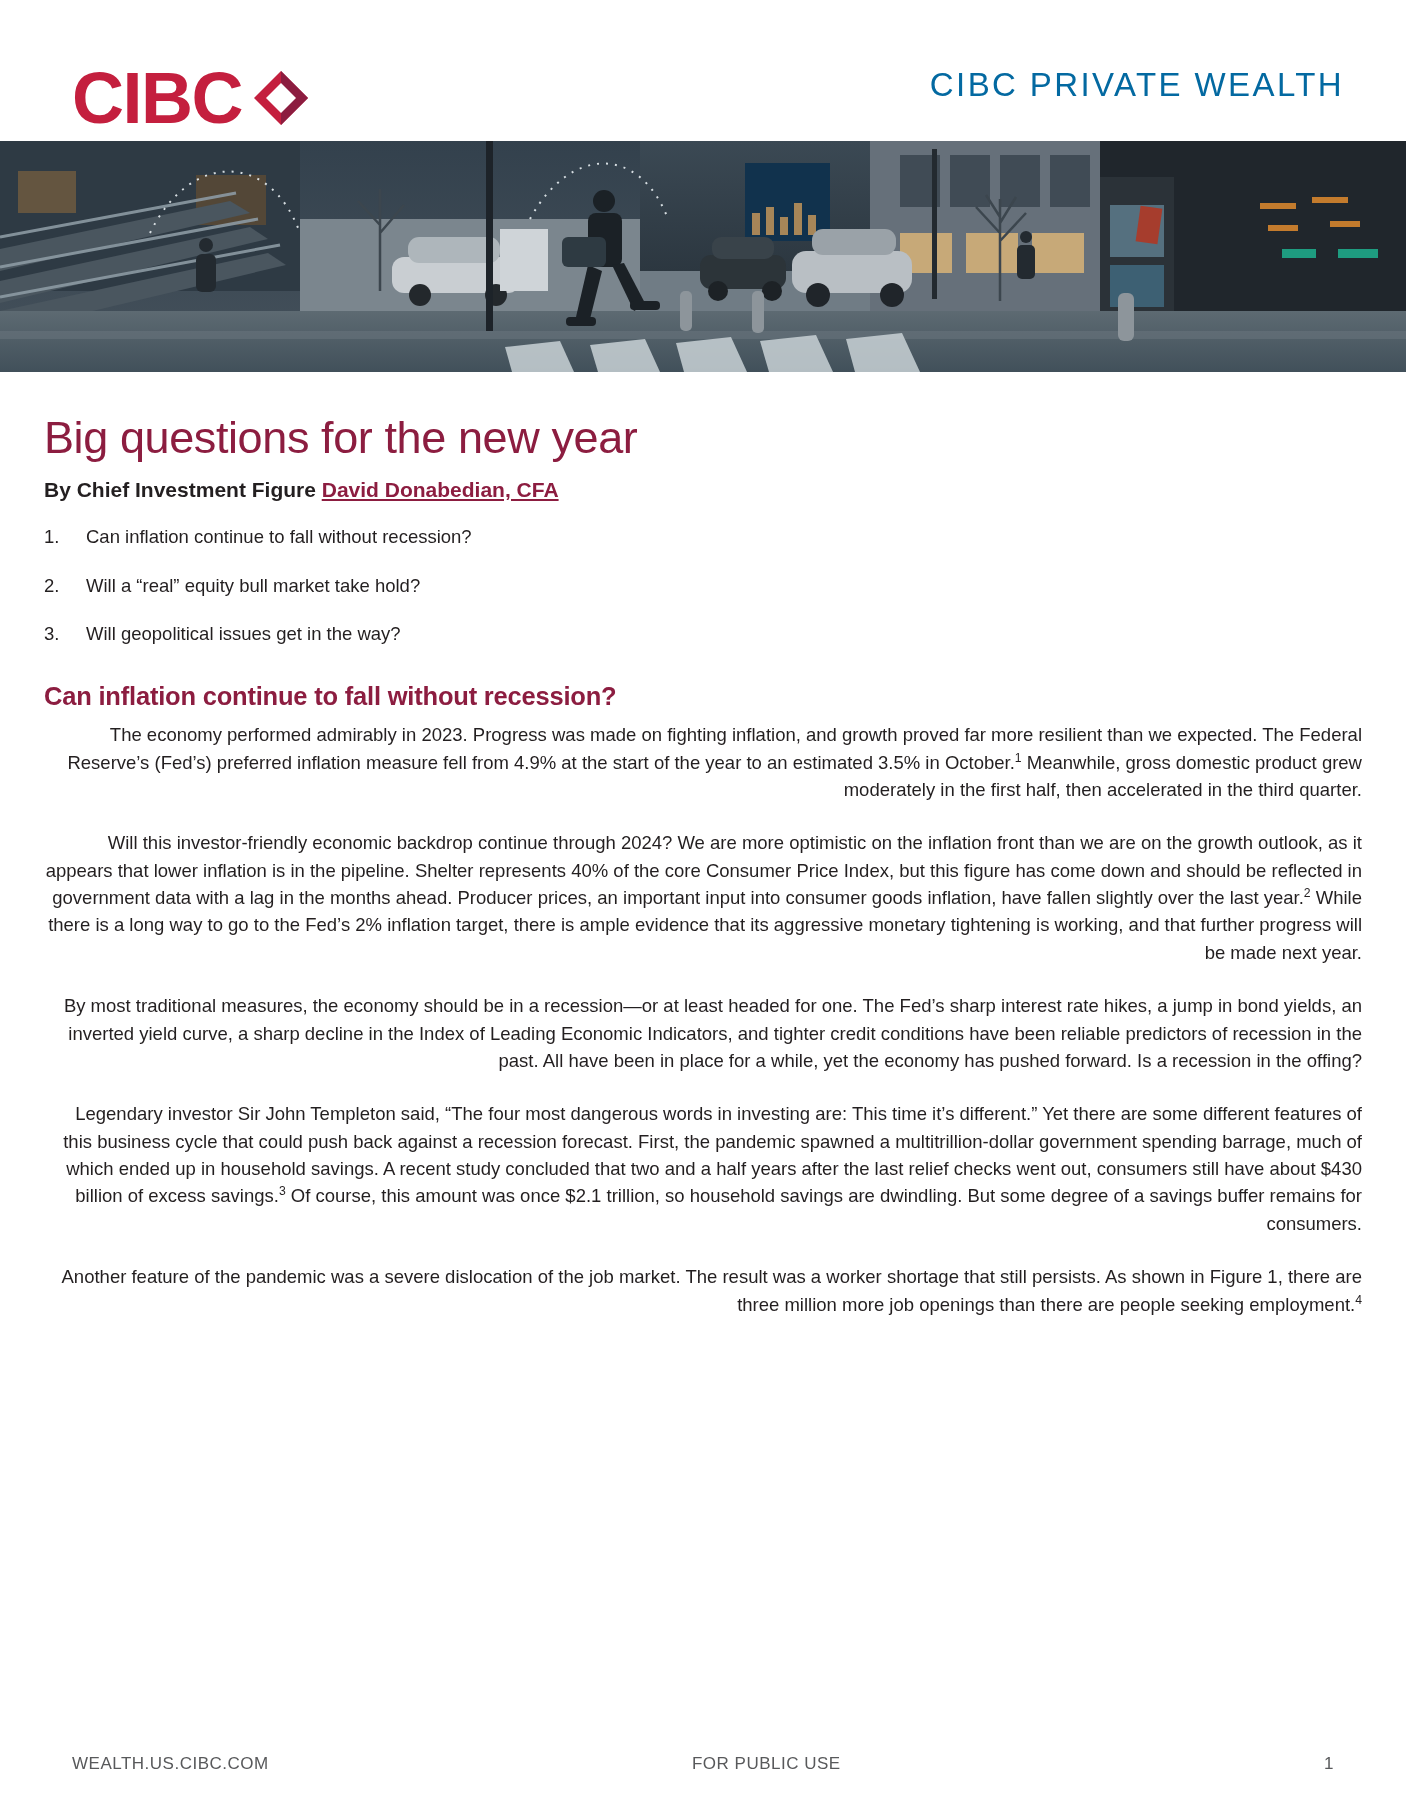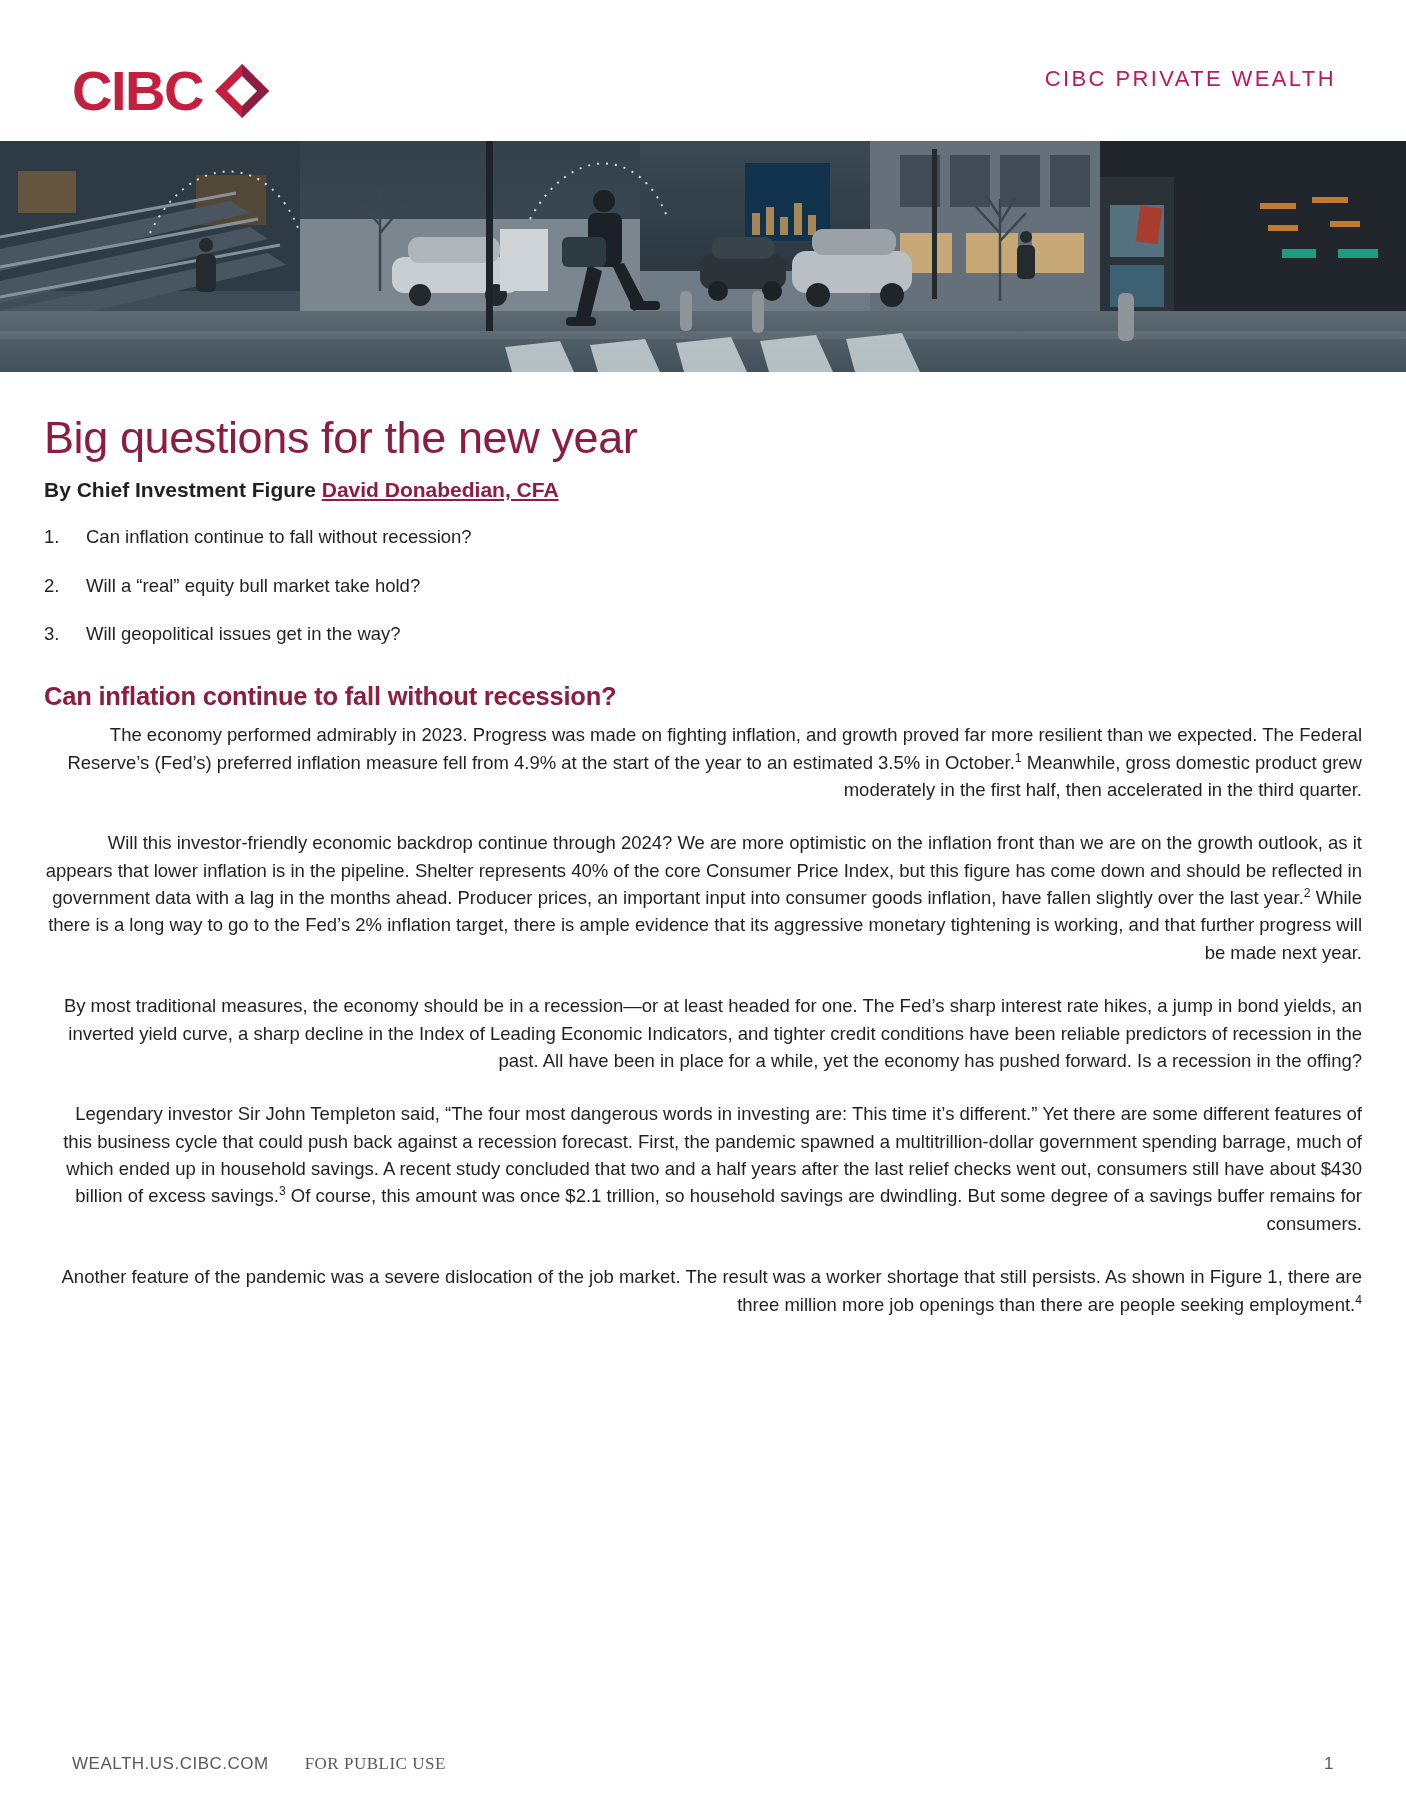--- a/index.html
+++ b/index.html
@@ -25,38 +25,38 @@
   .logo-wrap {
     position: absolute;
     left: 72px;
     top: 62px;
     display: flex;
     align-items: center;
   }
   .logo-text {
     font-family: "Liberation Sans", sans-serif;
     font-weight: bold;
-    font-size: 56px;
+    font-size: 72px;
     letter-spacing: -1.5px;
     color: #c41f3e;
     line-height: 1;
   }
   .logo-diamond {
     position: relative;
     width: 58px;
     height: 58px;
     margin-left: 10px;
   }
   .brand-line {
     position: absolute;
-    right: 70px;
+    right: 62px;
     top: 66px;
-    font-size: 22px;
+    font-size: 33px;
     letter-spacing: 2.4px;
-    color: #be185d;
+    color: #0369a1;
     font-weight: 400;
   }
 
   
   .hero {
     width: 1406px;
     height: 231px;
     position: relative;
     overflow: hidden;
     background: #2b3c49;
@@ -142,21 +142,21 @@
     height: 30px;
     padding: 0 72px;
     display: flex;
     align-items: center;
     font-size: 17px;
     color: #58595b;
     letter-spacing: 0.5px;
     gap: 36px;
   }
   .footer .left { flex: 0 0 auto; }
-  .footer .center { flex: 1 1 auto; text-align: left; padding-right: 60px; font-family: Liberation Serif, serif;}
+  .footer .center { flex: 1 1 auto; text-align: center; padding-right: 60px;}
   .footer .right { flex: 0 0 auto; }
 </style>
 </head>
 <body>
 
 <header class="masthead">
   <div class="logo-wrap">
     <span class="logo-text">CIBC</span>
     <span class="logo-diamond">
       <svg width="58" height="58" viewBox="0 0 58 58" aria-hidden="true">

